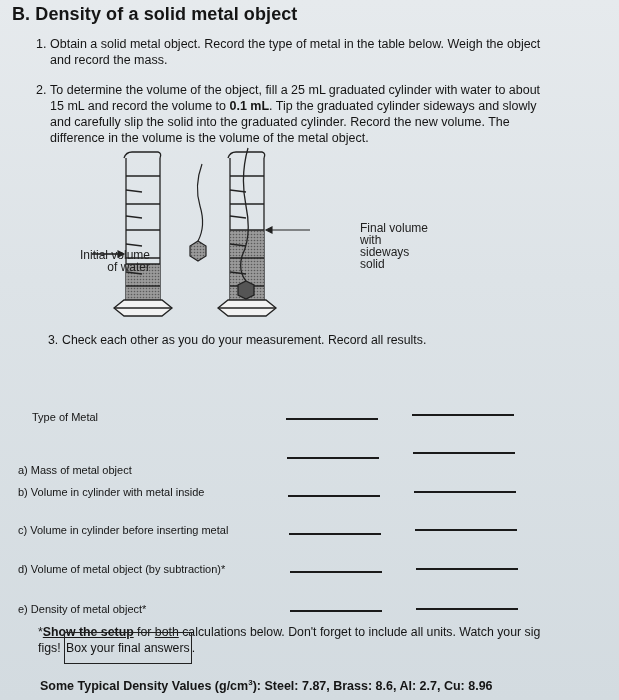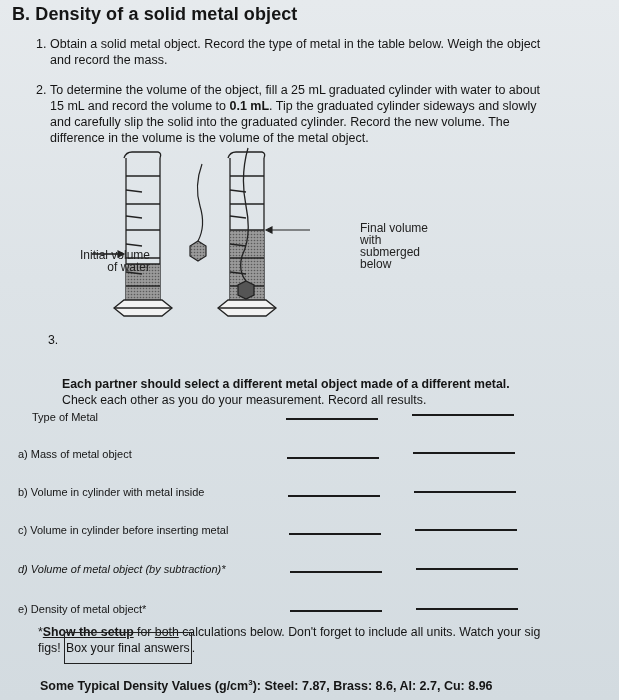--- a/index.html
+++ b/index.html
@@ -110,47 +110,46 @@
         <line x1="198" y1="84" x2="240" y2="84"></line>
         <polygon points="196,84 202,81 202,87"></polygon>
       </g>
     </svg>
     <div class="fig-label" style="left:10px; top:103px;text-align:right;">
       <div>Initial volume</div>
       <div>of water</div>
     </div>
     <div class="fig-label" style="left:290px; top:76px;">
       <div>Final volume with</div>
-      <div>submerged below</div>
+      <div>sideways solid</div>
     </div>
   </div>
 
   <div class="step step3">
     <span class="num">3.</span>
-    <div class="bold">Each partner should select a different metal object made of a   different metal.</div>
     <div>Check each other as you do your measurement. Record all  results.</div>
   </div>
 
   <div class="row-label" style="left:32px; top:411px;">Type of Metal</div>
   <div class="blank" style="left:286px; top:418px; width:92px;"></div>
   <div class="blank" style="left:412px; top:414px; width:102px;"></div>
 
-  <div class="row-label" style="top:448px;">a) Mass of metal object</div>
+  <div class="row-label" style="top:464px;">a) Mass of metal object</div>
   <div class="blank" style="left:287px; top:457px; width:92px;"></div>
   <div class="blank" style="left:413px; top:452px; width:102px;"></div>
 
   <div class="row-label" style="top:486px;">b) Volume in cylinder with metal inside</div>
   <div class="blank" style="left:288px; top:495px; width:92px;"></div>
   <div class="blank" style="left:414px; top:491px; width:102px;"></div>
 
   <div class="row-label" style="top:524px;text-align:right;">c) Volume in cylinder before inserting metal</div>
   <div class="blank" style="left:289px; top:533px; width:92px;"></div>
   <div class="blank" style="left:415px; top:529px; width:102px;"></div>
 
-  <div class="row-label" style="top:563px;font-style:italic;">d) Volume of metal object (by subtraction)*</div>
+  <div class="row-label" style="top:563px;">d) Volume of metal object (by subtraction)*</div>
   <div class="blank" style="left:290px; top:571px; width:92px;"></div>
   <div class="blank" style="left:416px; top:568px; width:102px;"></div>
 
   <div class="row-label" style="top:603px;">e) Density of metal object*</div>
   <div class="blank" style="left:290px; top:610px; width:92px;"></div>
   <div class="blank" style="left:416px; top:608px; width:102px;"></div>
 
   <div class="note">
     <span>*</span><span class="bold u">Show the setup</span><span> for </span><span class="u">both</span><span> calculations below. Don't forget to include all units. Watch your sig figs! </span><span class="boxed">Box your final answers</span><span>.</span>
   </div>

